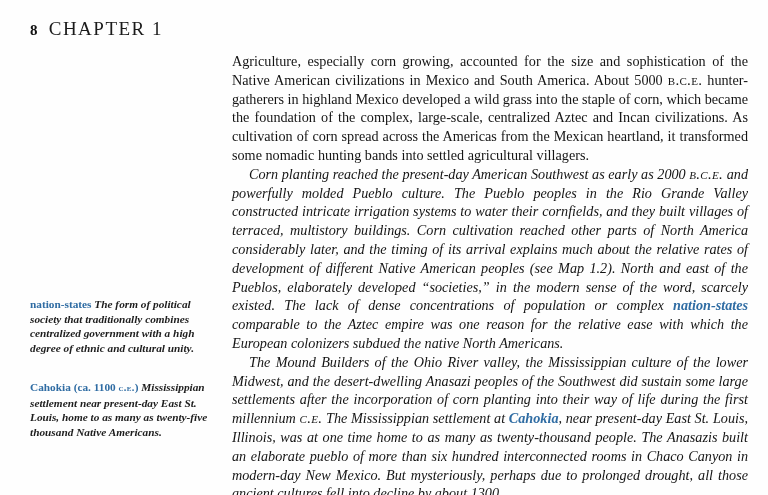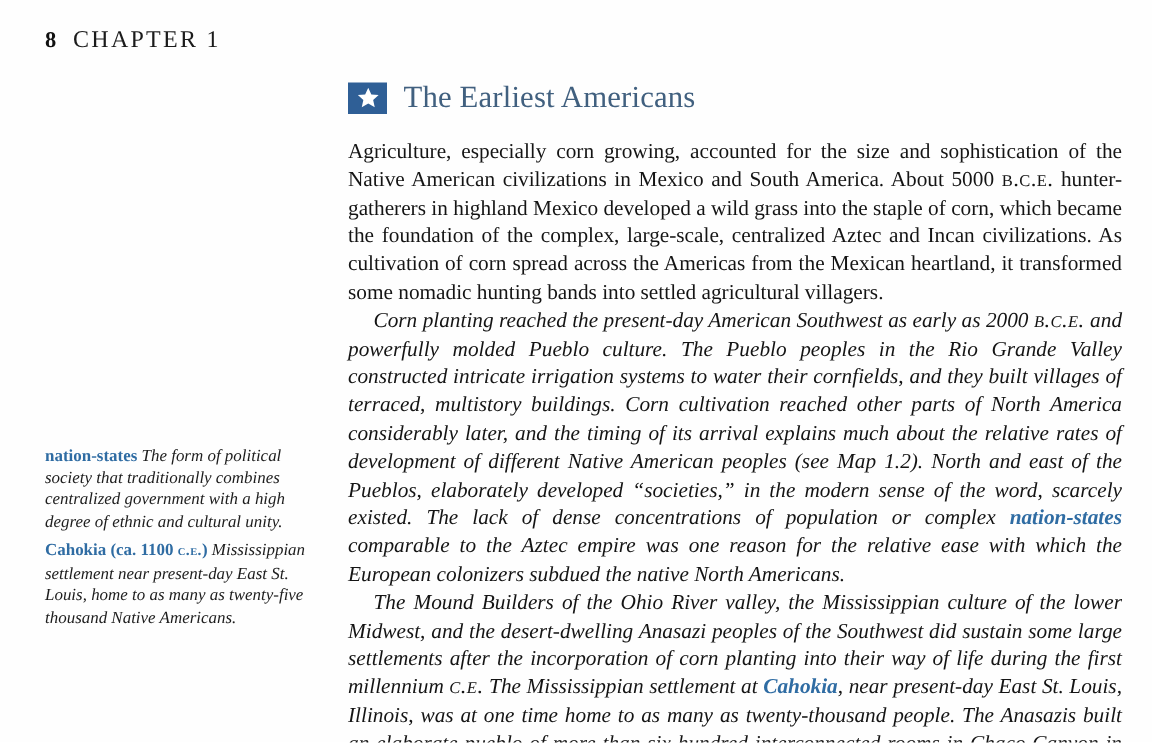--- a/index.html
+++ b/index.html
@@ -34,21 +34,21 @@
     gap: 11px;
     white-space: nowrap;
   }
   .folio {
     font-size: 15px;
     font-weight: bold;
     color: #111111;
     letter-spacing: 0.2px;
   }
   .chapter-label {
-    font-size: 16px;
+    font-size: 19px;
     font-variant: small-caps;
     letter-spacing: 1.5px;
     color: #1b1b1b;
   }
 
   
   .main-col {
     position: absolute;
     left: 232px;
     top: 52px;
@@ -112,26 +112,27 @@
     line-height: 14.6px;
     color: #1d1d1d;
   }
   .margin-note .term {
     color: #2f6ca3;
     font-weight: bold;
     font-style: normal;
   }
   .margin-note .defn {
     font-style: italic;
+    font-weight: bold;
   }
   .margin-note .term .sc {
     font-size: 10.4px;
   }
   #note-nation-states { top: 297px; }
-  #note-cahokia { top: 360px; }
+  #note-cahokia { top: 380px; }
 </style>
 </head>
 <body>
 
 <div class="page">
 
   <div class="running-head">
     <span class="folio">8</span>
     <span class="chapter-label">CHAPTER 1</span>
   </div>
@@ -141,28 +142,20 @@
     <span class="defn">The form of political society that traditionally combines centralized government with a high degree of ethnic and cultural unity.</span>
   </div>
 
   <div class="margin-note" id="note-cahokia">
     <span class="term"><span>Cahokia (ca. 1100 </span><span class="sc">c.e.</span><span>)</span></span>
     <span class="defn">Mississippian settlement near present-day East St. Louis, home to as many as twenty-five thousand Native Americans.</span>
   </div>
 
   <div class="main-col">
 
-    <div class="section-head">
-      <span class="star-badge">
-        <svg width="17" height="16" viewBox="0 0 24 24" aria-hidden="true">
-          <polygon fill="#ffffff" points="12,2.2 15.1,8.9 22.4,9.6 16.9,14.5 18.5,21.7 12,17.9 5.5,21.7 7.1,14.5 1.6,9.6 8.9,8.9"></polygon>
-        </svg>
-      </span>
-      <h1 class="section-title">The Earliest Americans</h1>
-    </div>
 
     <p class="body"><span>Agriculture, especially corn growing, accounted for the size and sophistication of the Native American civilizations in Mexico and South America. About 5000 </span><span class="sc">b.c.e.</span><span> hunter-gatherers in highland Mexico developed a wild grass into the staple of corn, which became the foundation of the complex, large-scale, centralized Aztec and Incan civilizations. As cultivation of corn spread across the Americas from the Mexican heartland, it transformed some nomadic hunting bands into settled agricultural villagers.</span></p>
 
     <p class="body"><span>Corn planting reached the present-day American Southwest as early as 2000 </span><span class="sc">b.c.e.</span><span> and powerfully molded Pueblo culture. The Pueblo peoples in the Rio Grande Valley constructed intricate irrigation systems to water their cornfields, and they built villages of terraced, multistory buildings. Corn cultivation reached other parts of North America considerably later, and the timing of its arrival explains much about the relative rates of development of different Native American peoples (see Map 1.2). North and east of the Pueblos, elaborately developed “societies,” in the modern sense of the word, scarcely existed. The lack of dense concentrations of population or complex </span><span class="keyterm">nation-states</span><span> comparable to the Aztec empire was one reason for the relative ease with which the European colonizers subdued the native North Americans.</span></p>
 
     <p class="body"><span>The Mound Builders of the Ohio River valley, the Mississippian culture of the lower Midwest, and the desert-dwelling Anasazi peoples of the Southwest did sustain some large settlements after the incorporation of corn planting into their way of life during the first millennium </span><span class="sc">c.e.</span><span> The Mississippian settlement at </span><span class="keyterm">Cahokia</span><span>, near present-day East St. Louis, Illinois, was at one time home to as many as twenty-thousand people. The Anasazis built an elaborate pueblo of more than six hundred interconnected rooms in Chaco Canyon in modern-day New Mexico. But mysteriously, perhaps due to prolonged drought, all those ancient cultures fell into decline by about 1300 </span><span></span></p>
 
   </div>
 </div>
 

